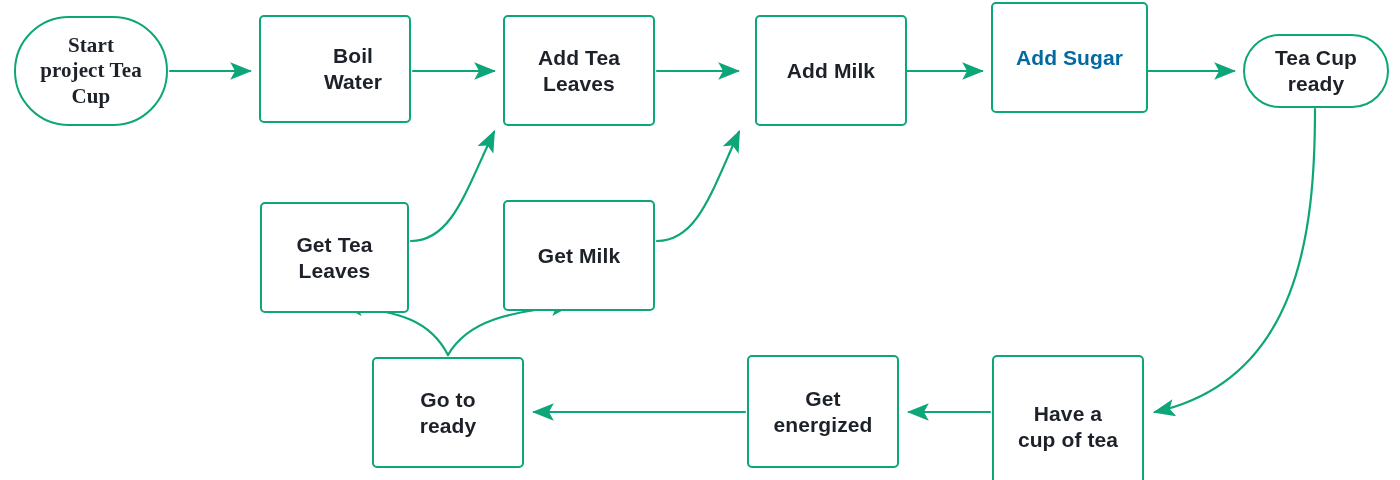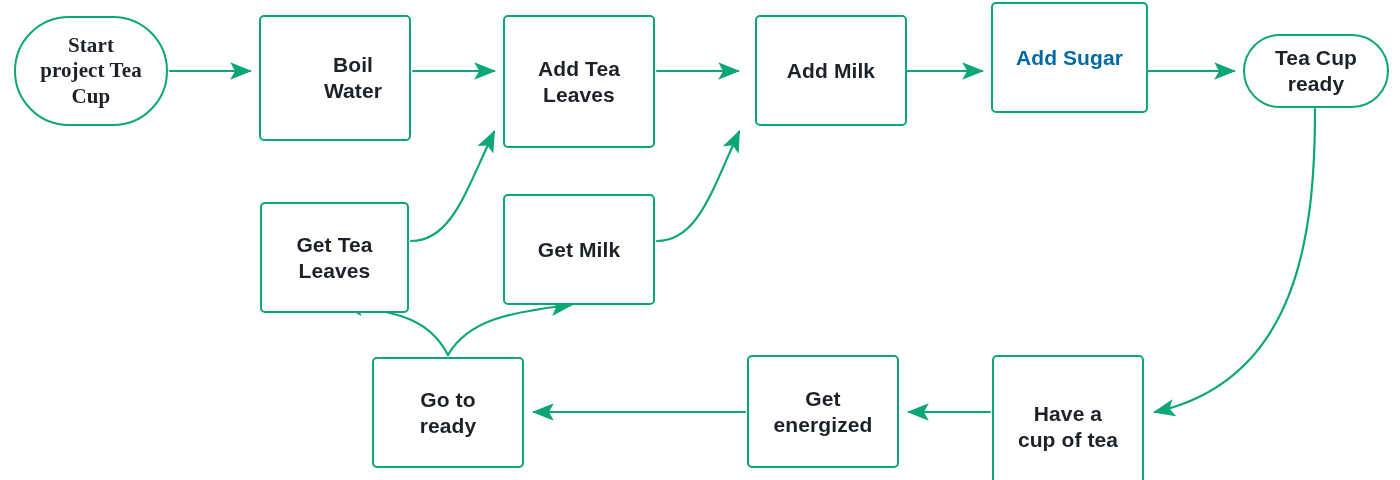--- a/index.html
+++ b/index.html
@@ -80,42 +80,42 @@
         <path d="M 657 241 C 698 241 712 190 739 132" fill="none" stroke="#0ca678" stroke-width="2.2" stroke-linecap="round" marker-end="url(#arrowhead)"></path>
       </g>
   </svg>
 
   <div id="node-group">
       <div class="node terminal" style="left: 14px; top: 16px; width: 154px; height: 110px; border-color: rgb(12, 166, 120); color: rgb(29, 33, 41); font-family: Liberation Serif, serif;">
         <span class="node-label">Start
 project Tea
 Cup</span>
       </div>
-      <div class="node process" style="left: 259px; top: 15px; width: 152px; height: 126px; border-color: rgb(12, 166, 120); color: rgb(29, 33, 41); padding-left: 44px;">
+      <div class="node process" style="left: 259px; top: 15px; width: 152px; height: 108px; border-color: rgb(12, 166, 120); color: rgb(29, 33, 41); padding-left: 44px;">
         <span class="node-label">Boil Water</span>
       </div>
-      <div class="node process" style="left: 503px; top: 15px; width: 152px; height: 133px; border-color: rgb(12, 166, 120); color: rgb(29, 33, 41);">
+      <div class="node process" style="left: 503px; top: 15px; width: 152px; height: 111px; border-color: rgb(12, 166, 120); color: rgb(29, 33, 41);">
         <span class="node-label">Add Tea
 Leaves</span>
       </div>
       <div class="node process" style="left: 747px; top: 15px; width: 152px; height: 111px; border-color: rgb(12, 166, 120); color: rgb(29, 33, 41); margin-left: 8px;">
         <span class="node-label">Add Milk</span>
       </div>
       <div class="node process" style="left: 991px; top: 2px; width: 157px; height: 111px; border-color: rgb(12, 166, 120); color: #0369a1;">
         <span class="node-label">Add Sugar</span>
       </div>
       <div class="node terminal" style="left: 1243px; top: 34px; width: 146px; height: 74px; border-color: rgb(12, 166, 120); color: rgb(29, 33, 41);">
         <span class="node-label">Tea Cup
 ready</span>
       </div>
       <div class="node process" style="left: 260px; top: 202px; width: 149px; height: 111px; border-color: rgb(12, 166, 120); color: rgb(29, 33, 41);">
         <span class="node-label">Get Tea
 Leaves</span>
       </div>
-      <div class="node process" style="left: 503px; top: 194px; width: 152px; height: 111px; border-color: rgb(12, 166, 120); color: rgb(29, 33, 41); justify-content: center;">
+      <div class="node process" style="left: 503px; top: 200px; width: 152px; height: 111px; border-color: rgb(12, 166, 120); color: rgb(29, 33, 41); justify-content: center;">
         <span class="node-label">Get Milk</span>
       </div>
       <div class="node process" style="left: 372px; top: 357px; width: 152px; height: 111px; border-color: rgb(12, 166, 120); color: rgb(29, 33, 41);">
         <span class="node-label">Go to
 ready</span>
       </div>
       <div class="node process" style="left: 747px; top: 355px; width: 152px; height: 113px; border-color: rgb(12, 166, 120); color: rgb(29, 33, 41);">
         <span class="node-label">Get
 energized</span>
       </div>

